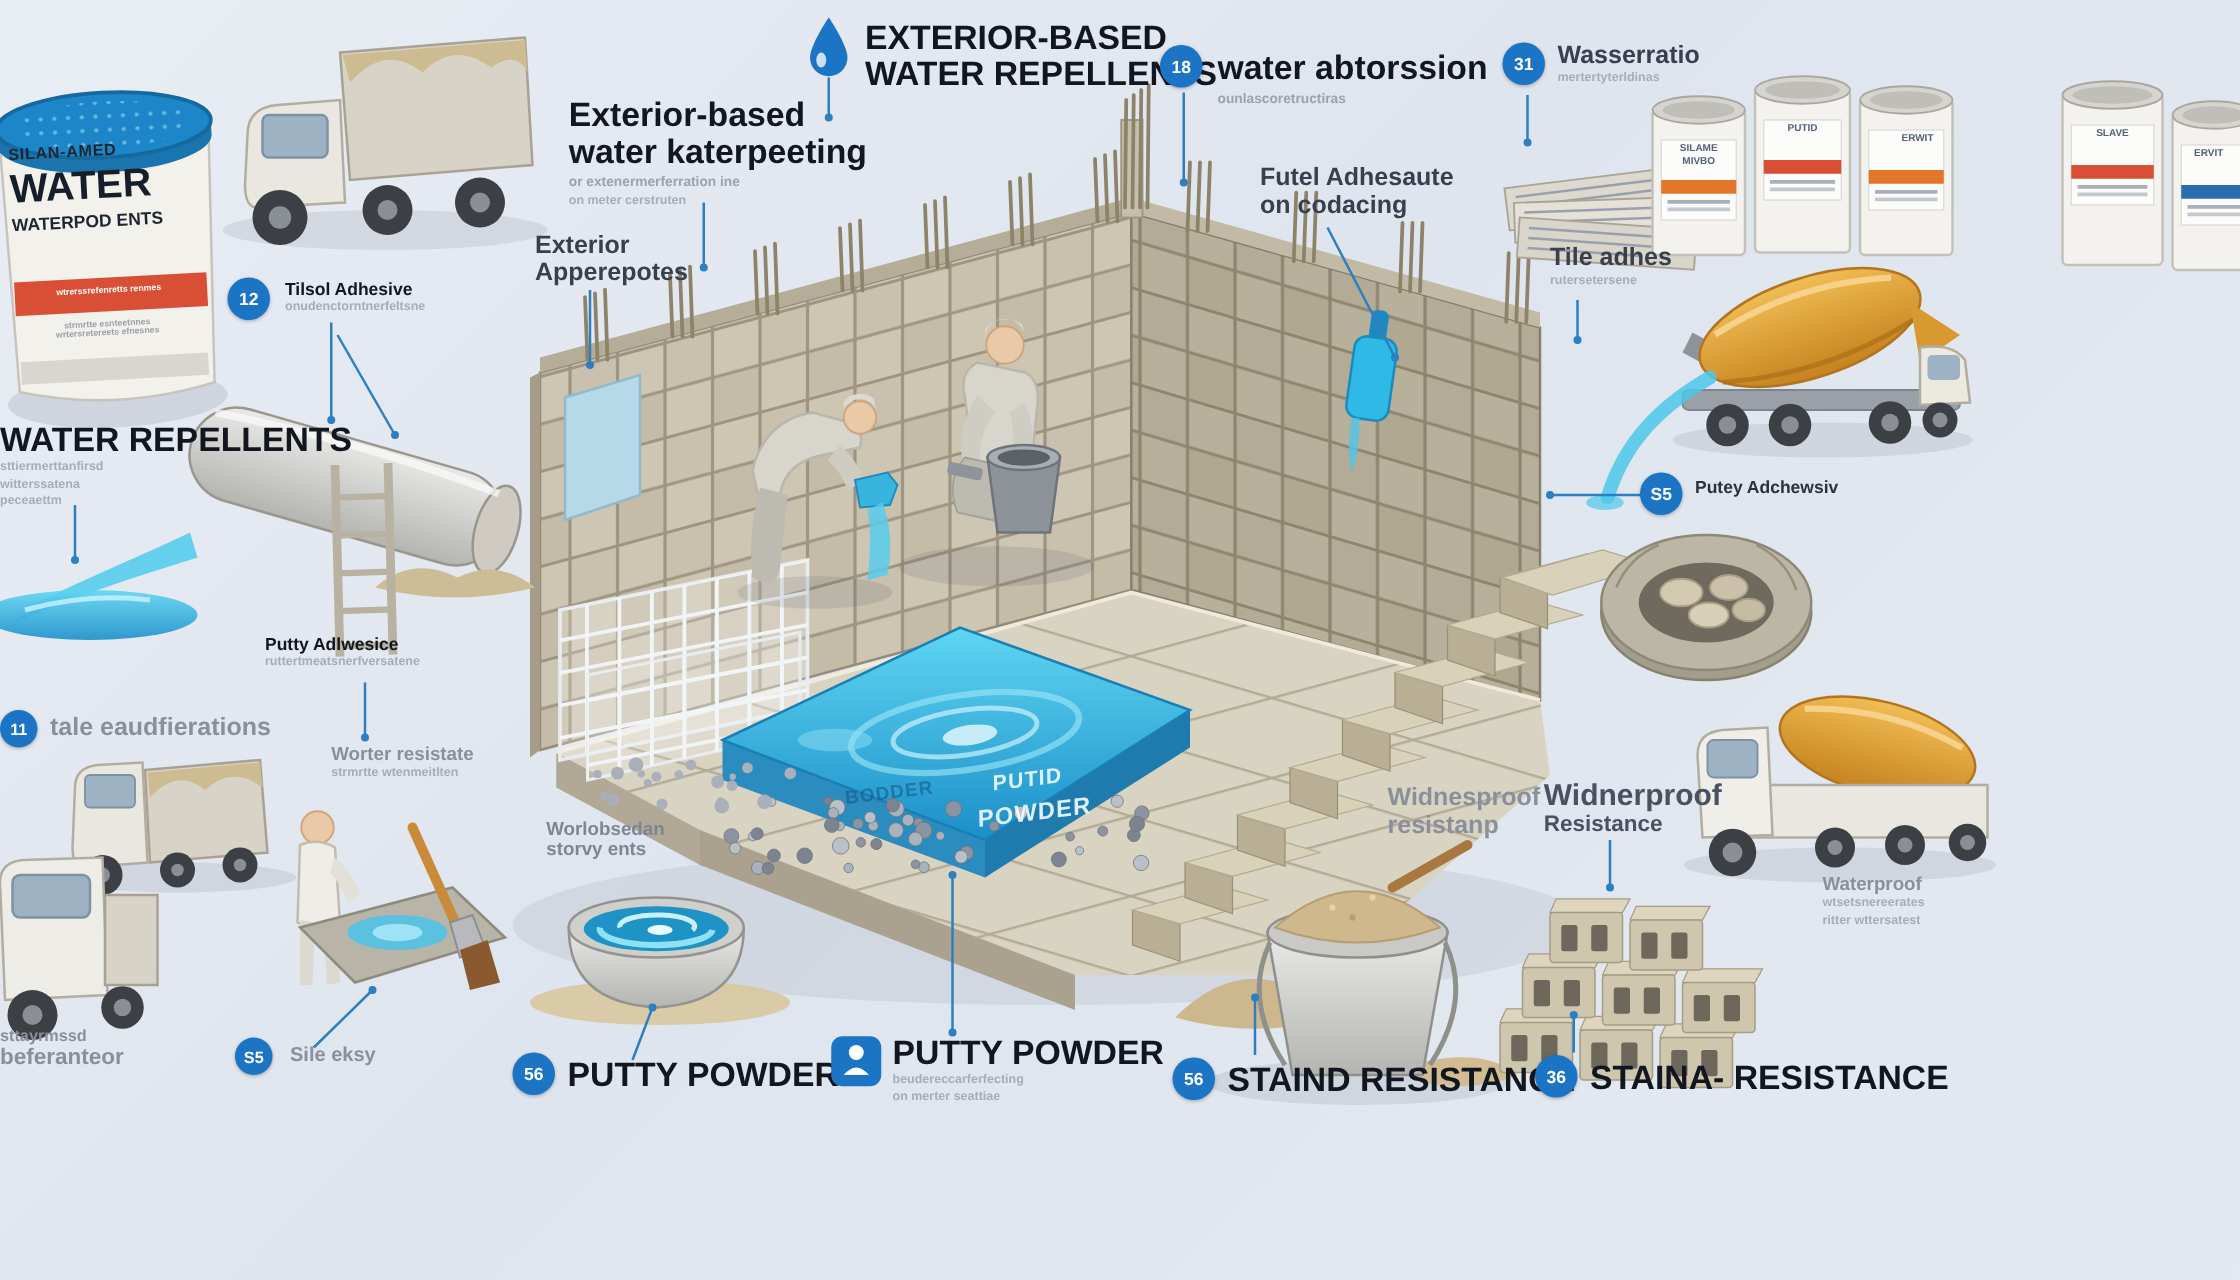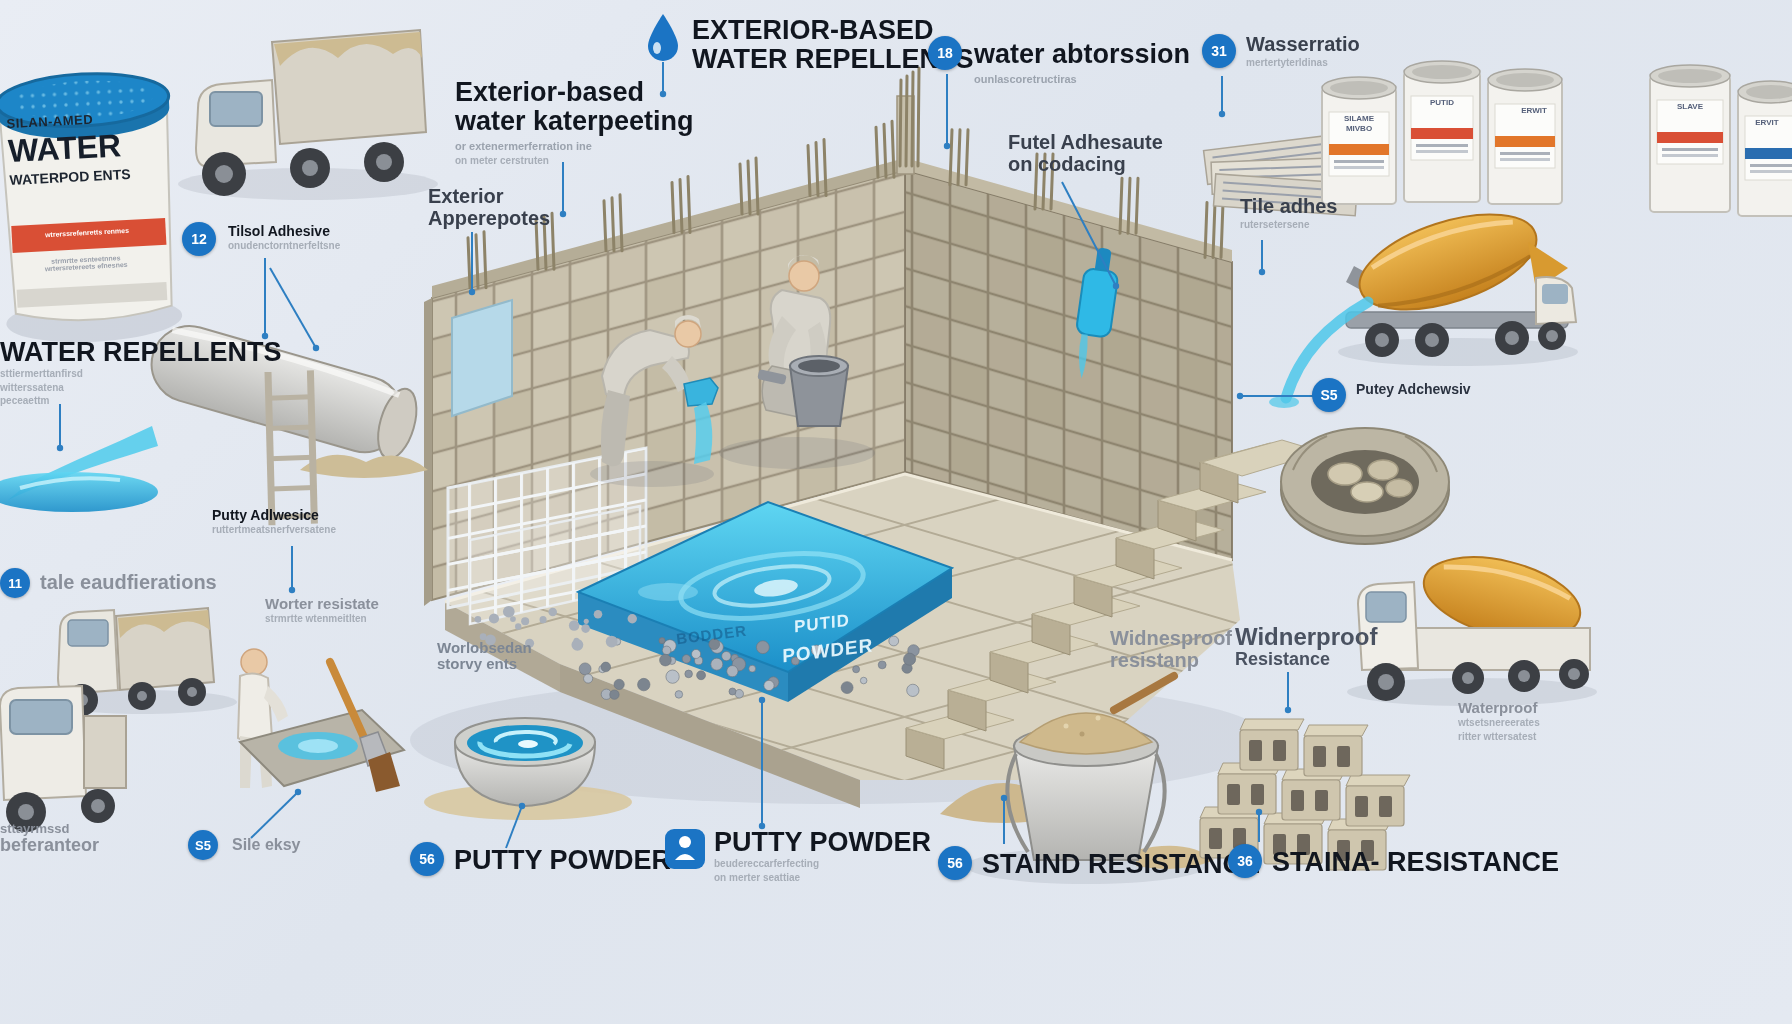--- a/index.html
+++ b/index.html
@@ -654,21 +654,21 @@
 </div>
 
 <div class="badge sm" style="left:0px;top:568px">11</div>
 <div class="lbl h17" style="left:40px;top:572px">tale eaudfierations</div>
 
 <div class="lbl" style="left:265px;top:596px">
   <div class="h15">Worter resistate</div>
   <div class="sub2">strmrtte wtenmeitlten</div>
 </div>
 
-<div class="lbl" style="left:437px;top:640px">
+<div class="lbl" style="left:437px;top:656px">
   <div class="h15" style="color:#7c8694">Worlobsedan</div>
   <div class="h15" style="color:#7c8694">storvy ents</div>
 </div>
 
 <div class="lbl" style="left:1240px;top:196px">
   <div class="h20">Tile adhes</div>
   <div class="sub2">rutersetersene</div>
 </div>
 
 <div class="badge" style="left:1312px;top:378px">S5</div>

